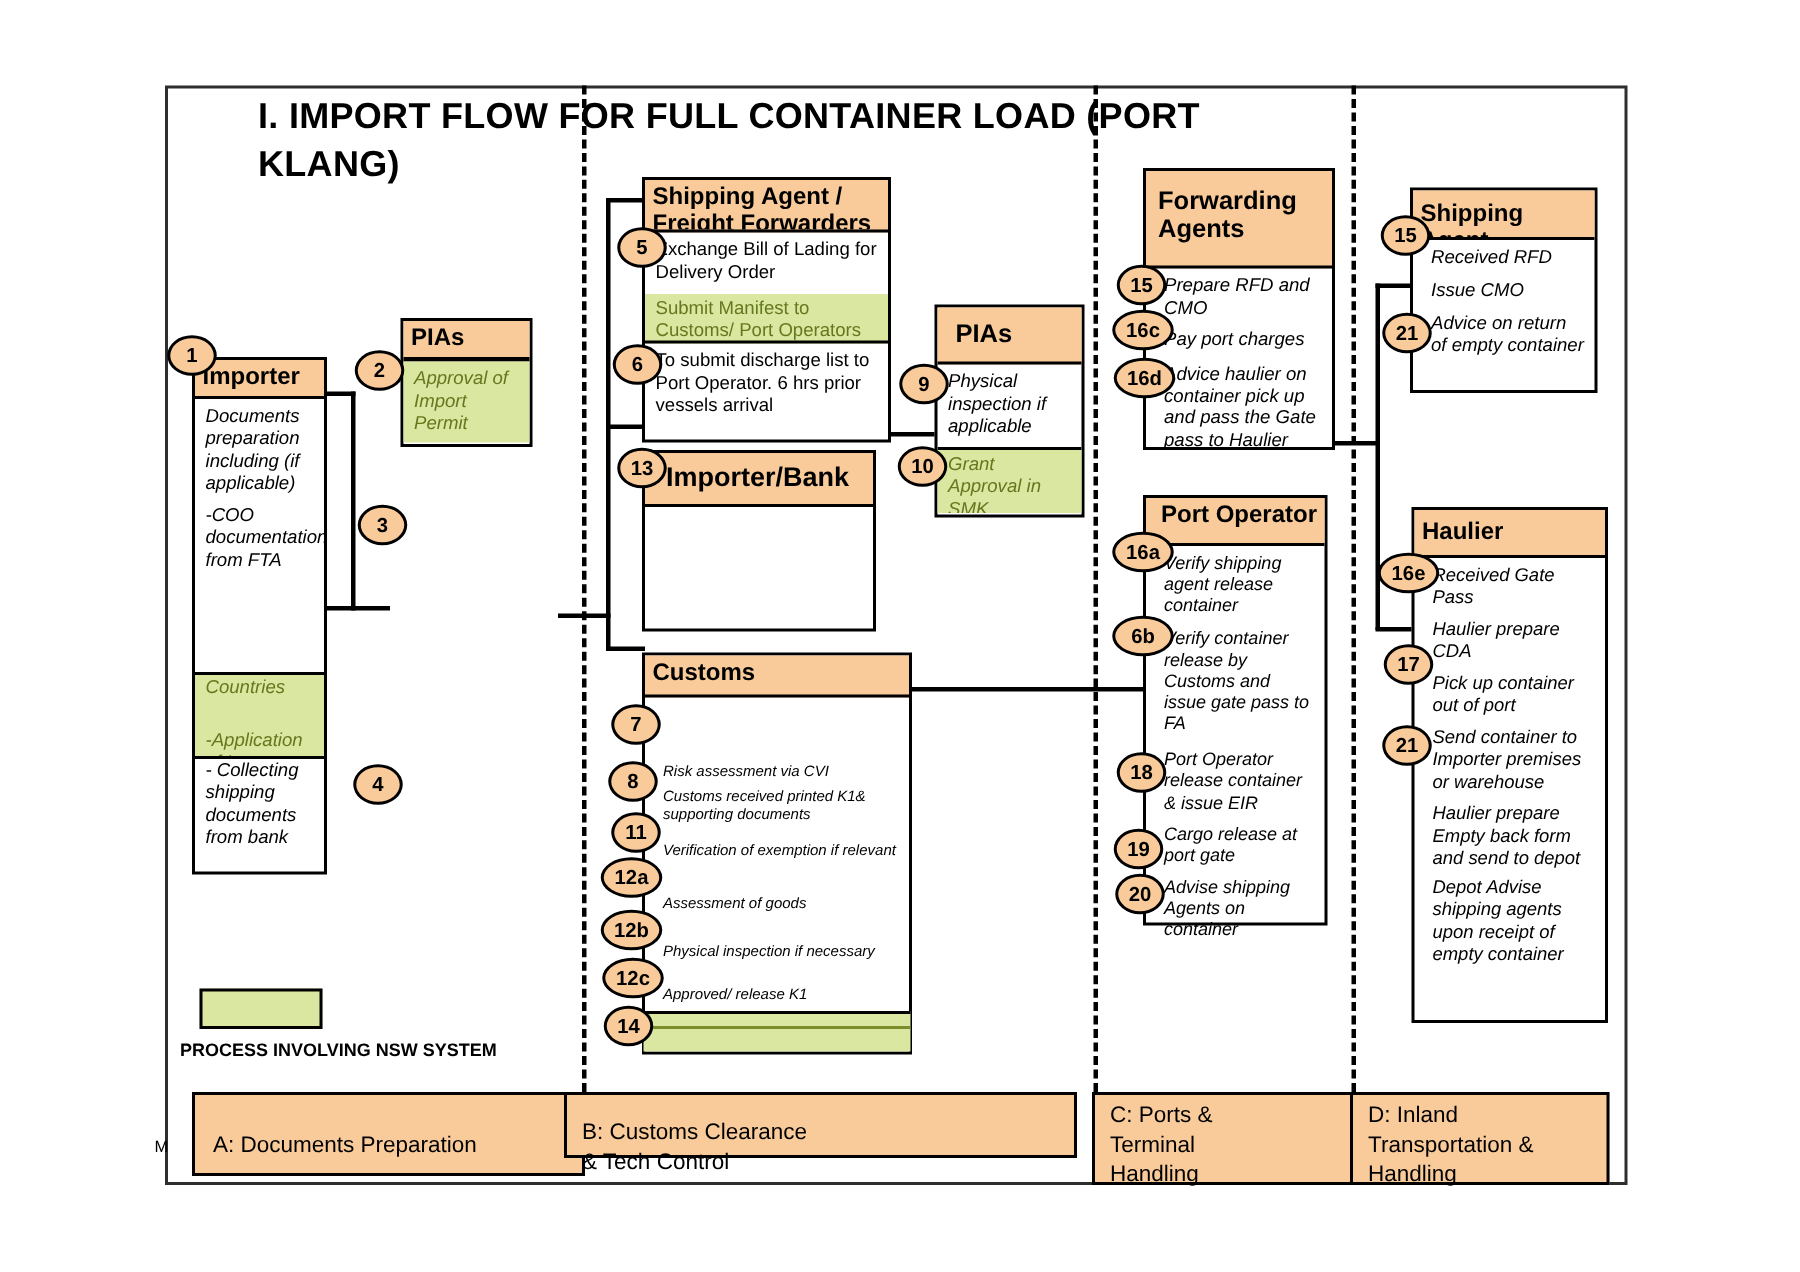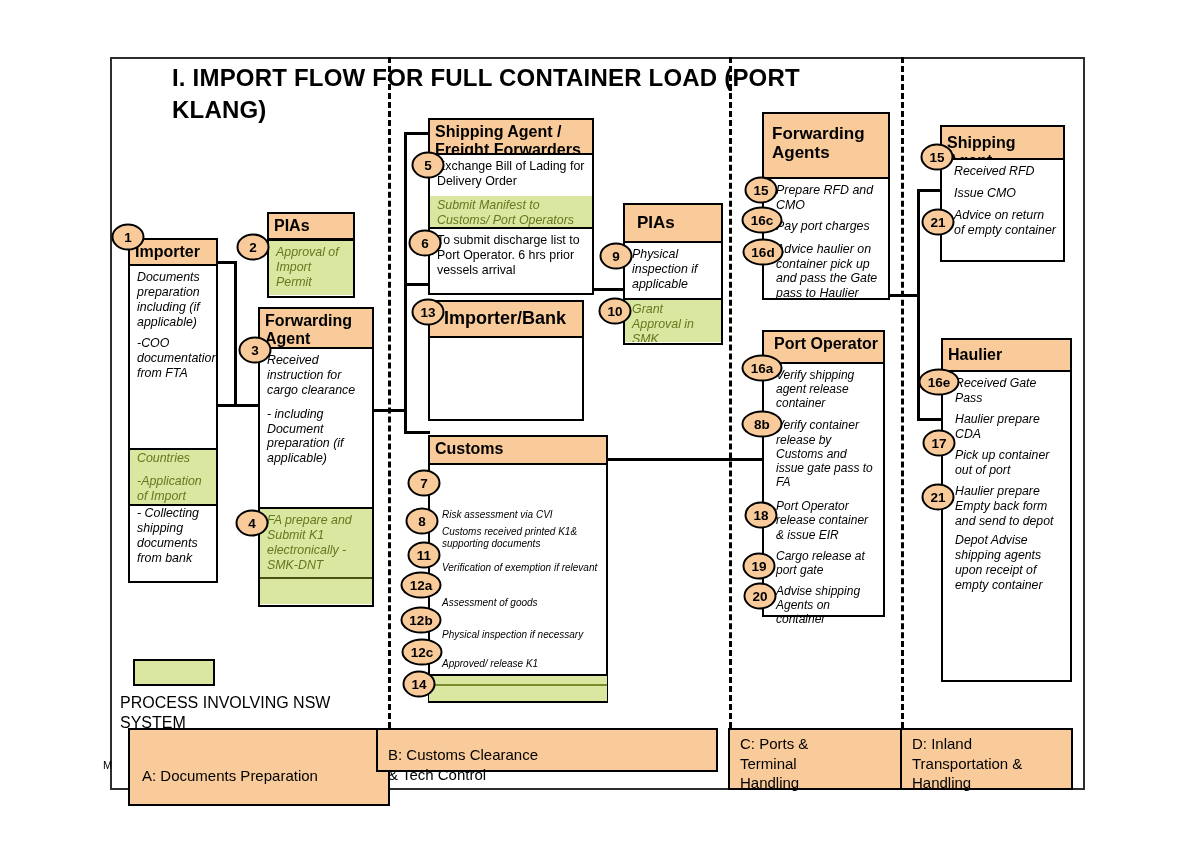--- a/index.html
+++ b/index.html
@@ -10,34 +10,34 @@
   .dash{position:absolute;width:0;border-left:3px dashed #000;z-index:3;}
   .cline{position:absolute;background:#000;z-index:4;}
   .title{position:absolute;font-weight:700;font-size:24px;line-height:1.33;
          white-space:pre-line;letter-spacing:.2px;z-index:6;}
   .fbox{position:absolute;border:2.5px solid #000;background:#fff;box-sizing:border-box;z-index:10;}
   .hd{background:var(--orange,#F9CB9B);border-bottom:2.5px solid #000;font-weight:700;
       font-size:16px;line-height:1.12;padding:3px 5px;box-sizing:border-box;overflow:hidden;}
   .sec{box-sizing:border-box;overflow:hidden;padding:4px 7px;font-size:12.4px;line-height:1.2;}
   .it{font-style:italic;}
   .green{background:var(--green,#D9E7A1);}
-  .gtx{color:var(--green-text,#66781E);font-style:italic;}
+  .gtx{color:var(--green-text,#66781E);}
   .para{margin:0 0 7px 0;}
   .para:last-child{margin-bottom:0;}
   .cpara{position:absolute;font-style:italic;font-size:10px;line-height:1.2;}
   .badge{position:absolute;width:33px;height:27px;border:2.5px solid #000;border-radius:50%;
          background:var(--orange,#F9CB9B);display:flex;align-items:center;justify-content:center;
          font-weight:700;font-size:13.5px;font-style:normal;transform:translate(-50%,-50%);
          box-sizing:border-box;z-index:30;}
   .badge.wide{width:41px;}
   .lane{position:absolute;background:var(--orange,#F9CB9B);border:2.5px solid #000;
         box-sizing:border-box;font-size:15px;line-height:1.3;white-space:pre-line;z-index:8;}
   .legend-swatch{position:absolute;background:var(--green,#D9E7A1);border:2px solid #000;
         box-sizing:border-box;z-index:8;}
-  .legend-label{position:absolute;font-weight:400;font-size:16px;line-height:1.25;z-index:8;}
+  .legend-label{position:absolute;font-weight:700;font-size:12px;line-height:1.25;z-index:8;}
   .stray{position:absolute;font-size:11px;z-index:9;}
   .nswbar{position:absolute;left:-1px;right:-1px;bottom:0;height:27px;border-top:2.5px solid #000;
           background:var(--green,#D9E7A1);box-sizing:border-box;}
   .nswbar .oliveline{margin-top:8px;border-top:2px solid #7c8c2a;}
   .divline{border-top:2.5px solid #000;margin:2px -7px 0;padding:0 7px;}
 </style>
 </head>
 <body>
 
 <div class="canvas">
@@ -66,42 +66,33 @@
   <div class="title" style="left:172px;top:62px;width:720px">I. IMPORT FLOW FOR FULL CONTAINER LOAD (PORT
 KLANG)</div>
 
   <div class="fbox" style="left:128px;top:238px;width:90px;height:345px">
     <div class="hd">Importer</div>
     <div class="sec it" style="height:182px">
       <div class="para">Documents preparation including (if applicable)</div>
       <div class="para">-COO documentation from FTA</div>
     </div>
     <div class="sec it green gtx" style="height:58px;border-top:2.5px solid #000;border-bottom:2.5px solid #000;padding-top:1px">
-      <div class="para" style="margin-bottom:8px">Countries</div>
+      <div class="para" style="margin-bottom:20px">Countries</div>
       <div class="para">-Application of Import Permit</div>
     </div>
     <div class="sec it" style="padding-top:0">
       <div class="para">- Collecting shipping documents from bank</div>
     </div>
   </div>
 
   <div class="fbox" style="left:267px;top:212px;width:88px;height:86px">
     <div class="hd" style="height:27px;border-bottom:3.5px solid #000">PIAs</div>
     <div class="sec it green gtx" style="height:54px">Approval of Import Permit</div>
   </div>
 
-  <div class="fbox" style="left:258px;top:307px;width:116px;height:300px">
-    <div class="hd" style="height:40px">Forwarding Agent</div>
-    <div class="sec it" style="height:158px">
-      <div class="para" style="margin-bottom:9px">Received instruction for cargo clearance</div>
-      <div class="para">- including Document preparation (if applicable)</div>
-    </div>
-    <div class="sec it green gtx" style="height:70px;border-top:2.5px solid #000">FA prepare and Submit K1 electronically - SMK-DNT</div>
-    <div class="sec green" style="height:27px;border-top:2px solid #4a5214"></div>
-  </div>
 
   <div class="fbox" style="left:428px;top:118px;width:166px;height:177px">
     <div class="hd" style="height:35px">Shipping Agent / Freight Forwarders</div>
     <div class="sec" style="height:41px">Exchange Bill of Lading for Delivery Order</div>
     <div class="sec green gtx" style="height:33px;border-bottom:2.5px solid #000;padding-top:2px">Submit Manifest to Customs/ Port Operators</div>
     <div class="sec">To submit discharge list to Port Operator. 6 hrs prior vessels arrival</div>
   </div>
 
   <div class="fbox" style="left:428px;top:300px;width:156px;height:121px">
     <div class="hd" style="height:36px;font-size:18px;padding-top:6px;padding-left:14px">Importer/Bank</div>
@@ -154,20 +145,21 @@
       <div class="para">Advice on return of empty container</div>
     </div>
   </div>
 
   <div class="fbox" style="left:941px;top:338px;width:131px;height:344px">
     <div class="hd" style="height:32px;padding-top:6px">Haulier</div>
     <div class="sec it" style="padding-left:12px;font-size:12.3px;line-height:1.22">
       <div class="para" style="margin-bottom:6px">Received Gate Pass</div>
       <div class="para" style="margin-bottom:6px">Haulier prepare CDA</div>
       <div class="para" style="margin-bottom:6px">Pick up container out of port</div>
+      <div class="para" style="margin-bottom:6px">Send container to Importer premises or warehouse</div>
       <div class="para" style="margin-bottom:4px">Haulier prepare Empty back form and send to depot</div>
       <div class="para">Depot Advise shipping agents upon receipt of empty container</div>
     </div>
   </div>
 
   <div class="badge" style="left:128px;top:237px">1</div>
   <div class="badge" style="left:253px;top:247px">2</div>
   <div class="badge" style="left:255px;top:350px">3</div>
   <div class="badge" style="left:252px;top:523px">4</div>
   <div class="badge" style="left:428px;top:165px">5</div>
@@ -179,34 +171,34 @@
   <div class="badge wide" style="left:421px;top:585px">12a</div>
   <div class="badge wide" style="left:421px;top:620px">12b</div>
   <div class="badge wide" style="left:422px;top:652px">12c</div>
   <div class="badge" style="left:419px;top:684px">14</div>
   <div class="badge" style="left:616px;top:256px">9</div>
   <div class="badge" style="left:615px;top:311px">10</div>
   <div class="badge" style="left:761px;top:190px">15</div>
   <div class="badge wide" style="left:762px;top:220px">16c</div>
   <div class="badge wide" style="left:763px;top:252px">16d</div>
   <div class="badge wide" style="left:762px;top:368px">16a</div>
-  <div class="badge wide" style="left:762px;top:424px">8b</div>
+  <div class="badge wide" style="left:762px;top:424px">6b</div>
   <div class="badge" style="left:761px;top:515px">18</div>
   <div class="badge" style="left:759px;top:566px">19</div>
   <div class="badge" style="left:760px;top:596px">20</div>
   <div class="badge" style="left:937px;top:157px">15</div>
   <div class="badge" style="left:938px;top:222px">21</div>
   <div class="badge wide" style="left:939px;top:382px">16e</div>
   <div class="badge" style="left:939px;top:443px">17</div>
   <div class="badge" style="left:938px;top:497px">21</div>
 
   <div class="legend-swatch" style="left:133px;top:659px;width:82px;height:27px"></div>
   <div class="legend-label" style="left:120px;top:693px;width:245px">PROCESS INVOLVING NSW SYSTEM</div>
 
-  <div class="lane" style="left:128px;top:728px;width:262px;height:78px;padding:36px 0 0 12px">A: Documents Preparation</div>
+  <div class="lane" style="left:128px;top:728px;width:262px;height:56px;padding:24px 0 0 12px">A: Documents Preparation</div>
   <div class="lane" style="left:376px;top:728px;width:342px;height:44px;padding:15px 0 0 10px">B: Customs  Clearance
 &amp; Tech Control</div>
   <div class="lane" style="left:728px;top:728px;width:174px;height:62px;padding:4px 0 0 10px">C: Ports &amp;
 Terminal
 Handling</div>
   <div class="lane" style="left:900px;top:728px;width:173px;height:62px;padding:4px 0 0 10px">D: Inland
 Transportation &amp;
 Handling</div>
 
   <div class="stray" style="left:103px;top:759px">M</div>

